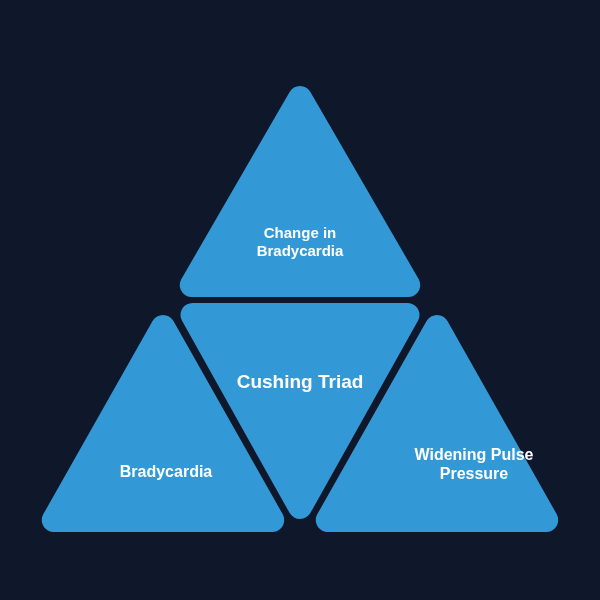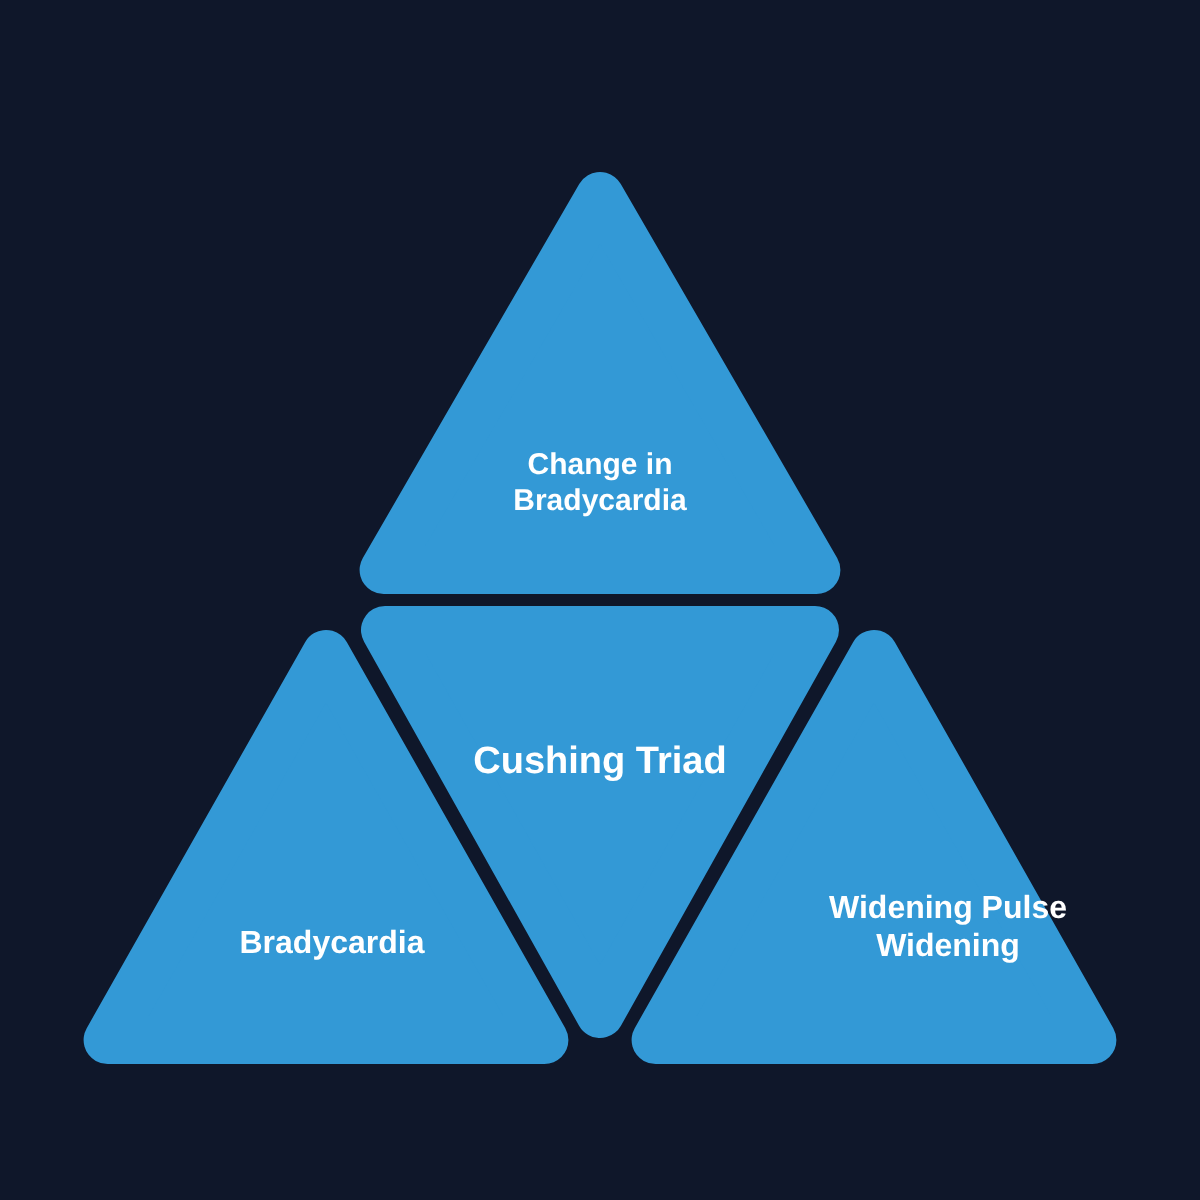--- a/index.html
+++ b/index.html
@@ -57,16 +57,16 @@
     <span>Change in</span>
     <span>Bradycardia</span>
   </div>
 
   <div class="label label-center">Cushing Triad</div>
 
   <div class="label label-bl">Bradycardia</div>
 
   <div class="label label-br">
     <span>Widening Pulse</span>
-    <span>Widening</span>
+    <span>Pressure</span>
   </div>
 
 </div>
 
 </body></html>

